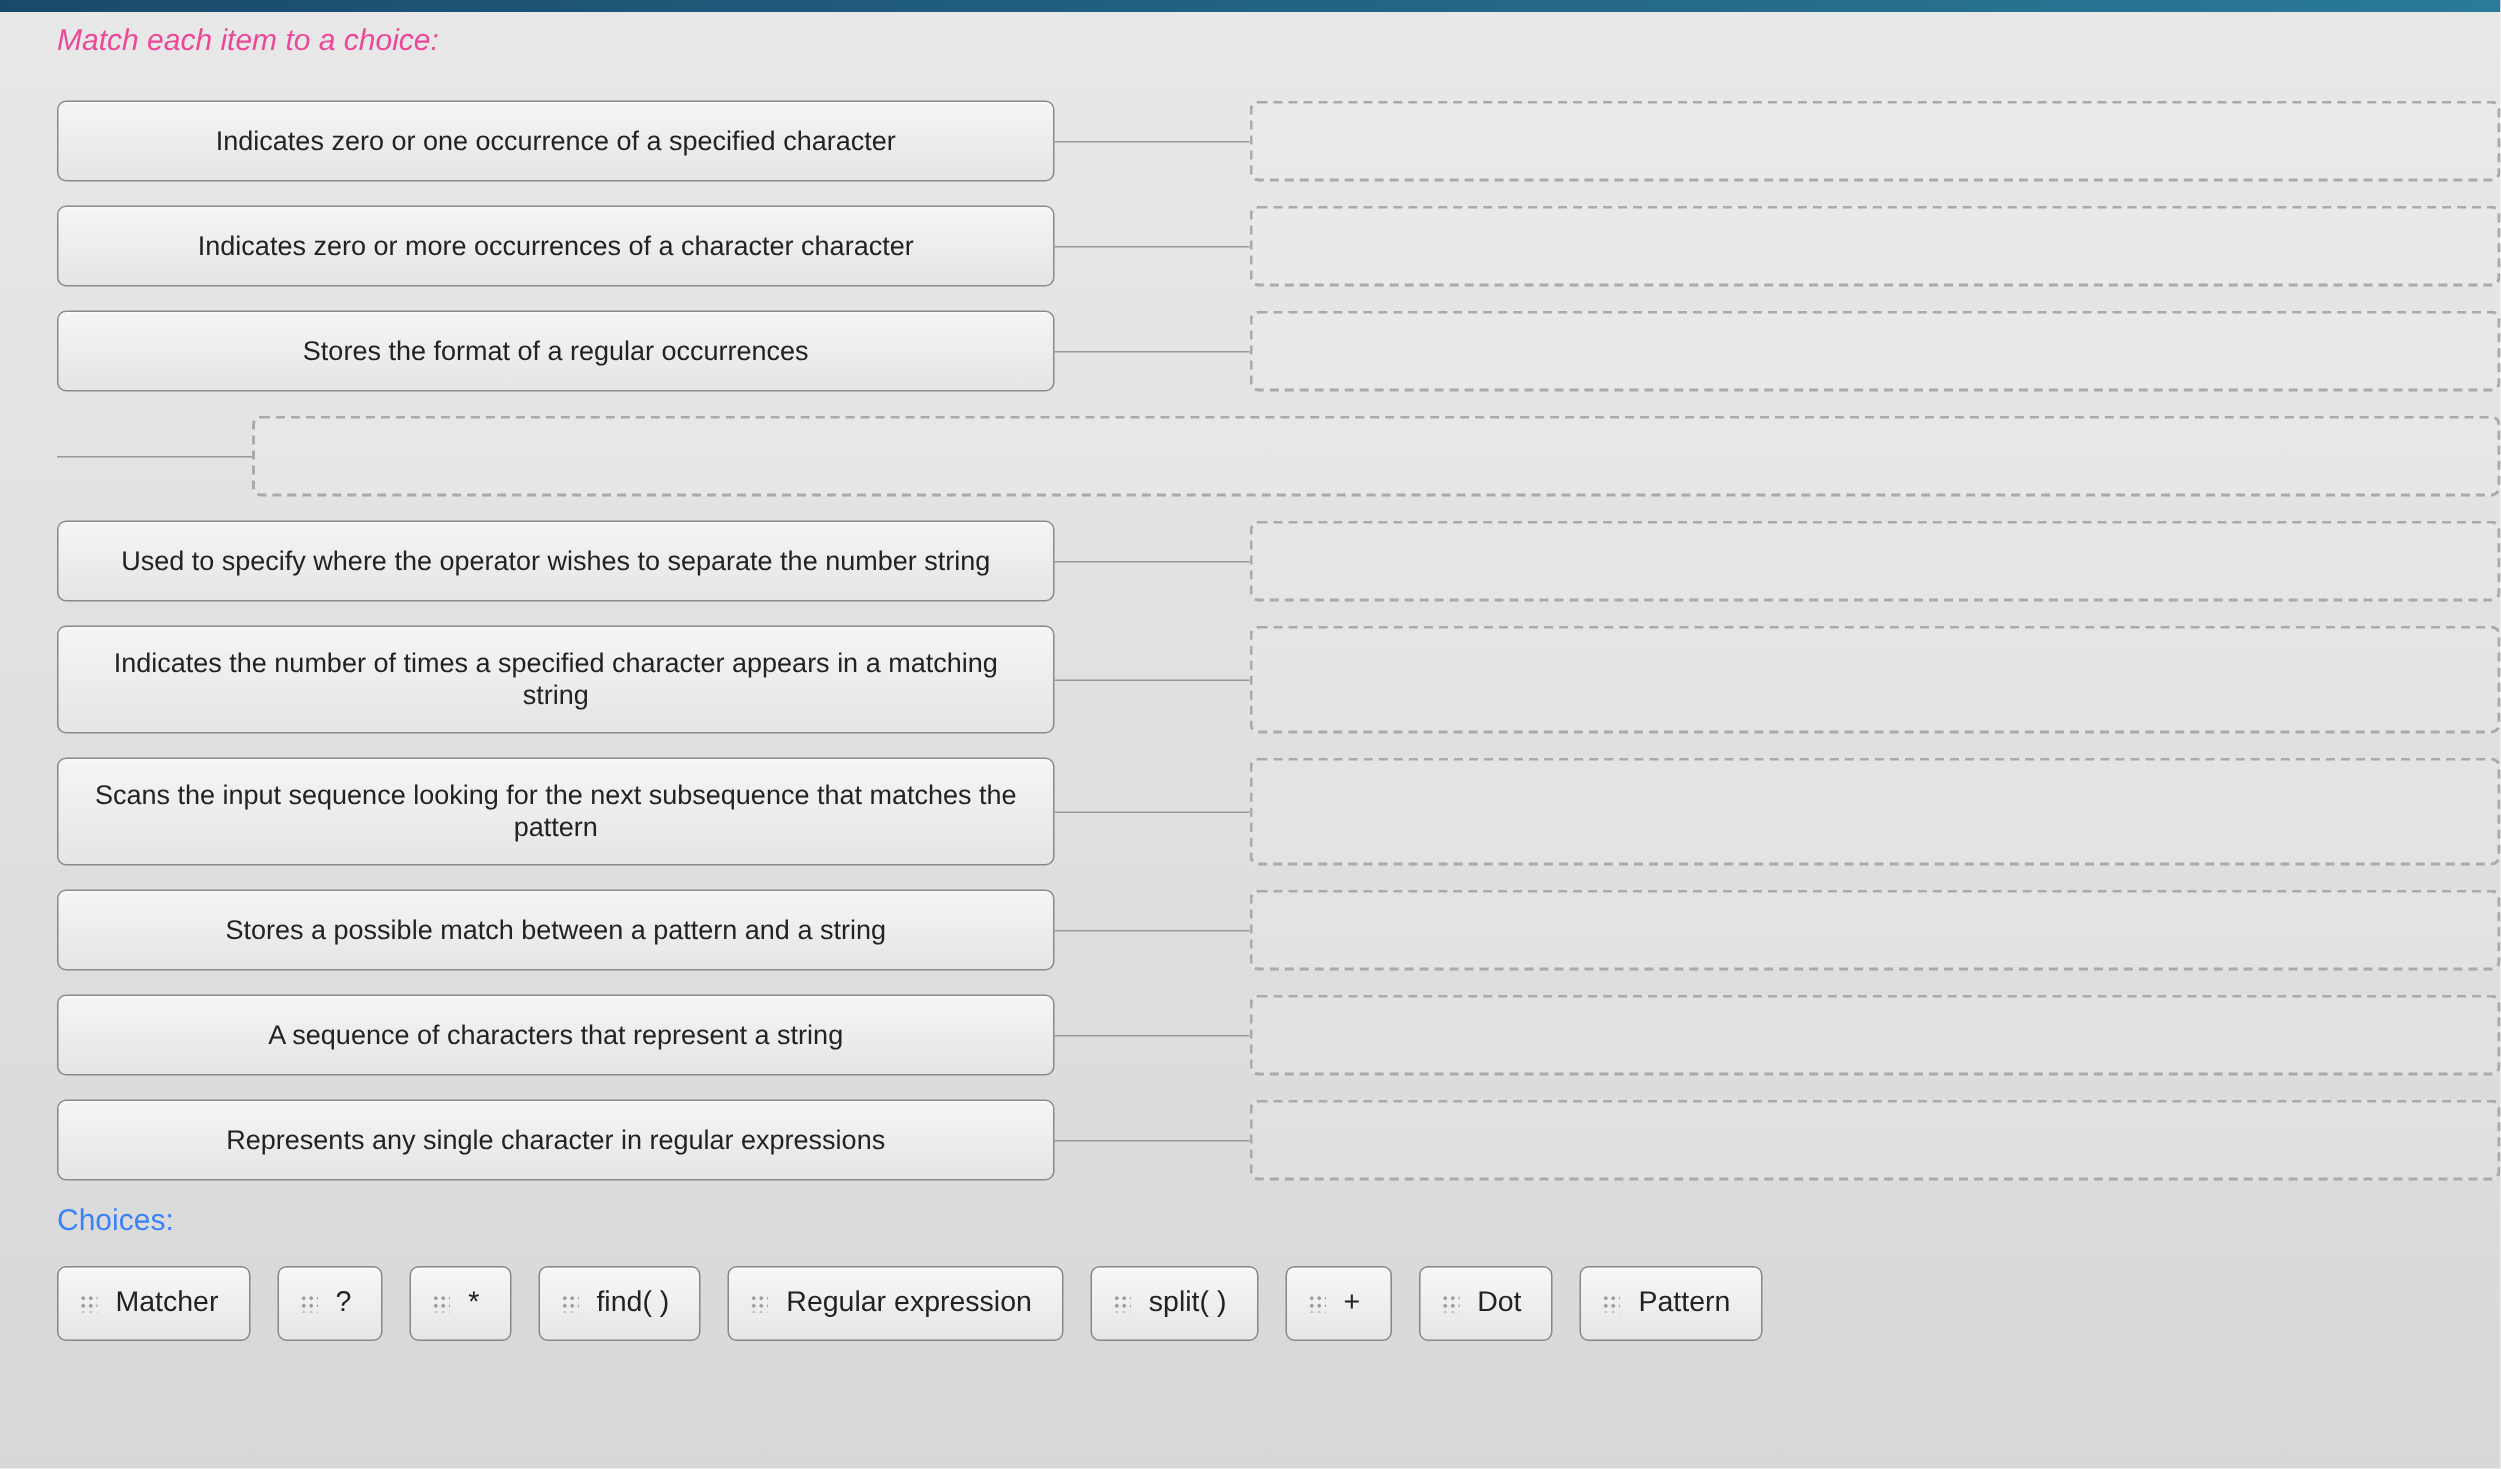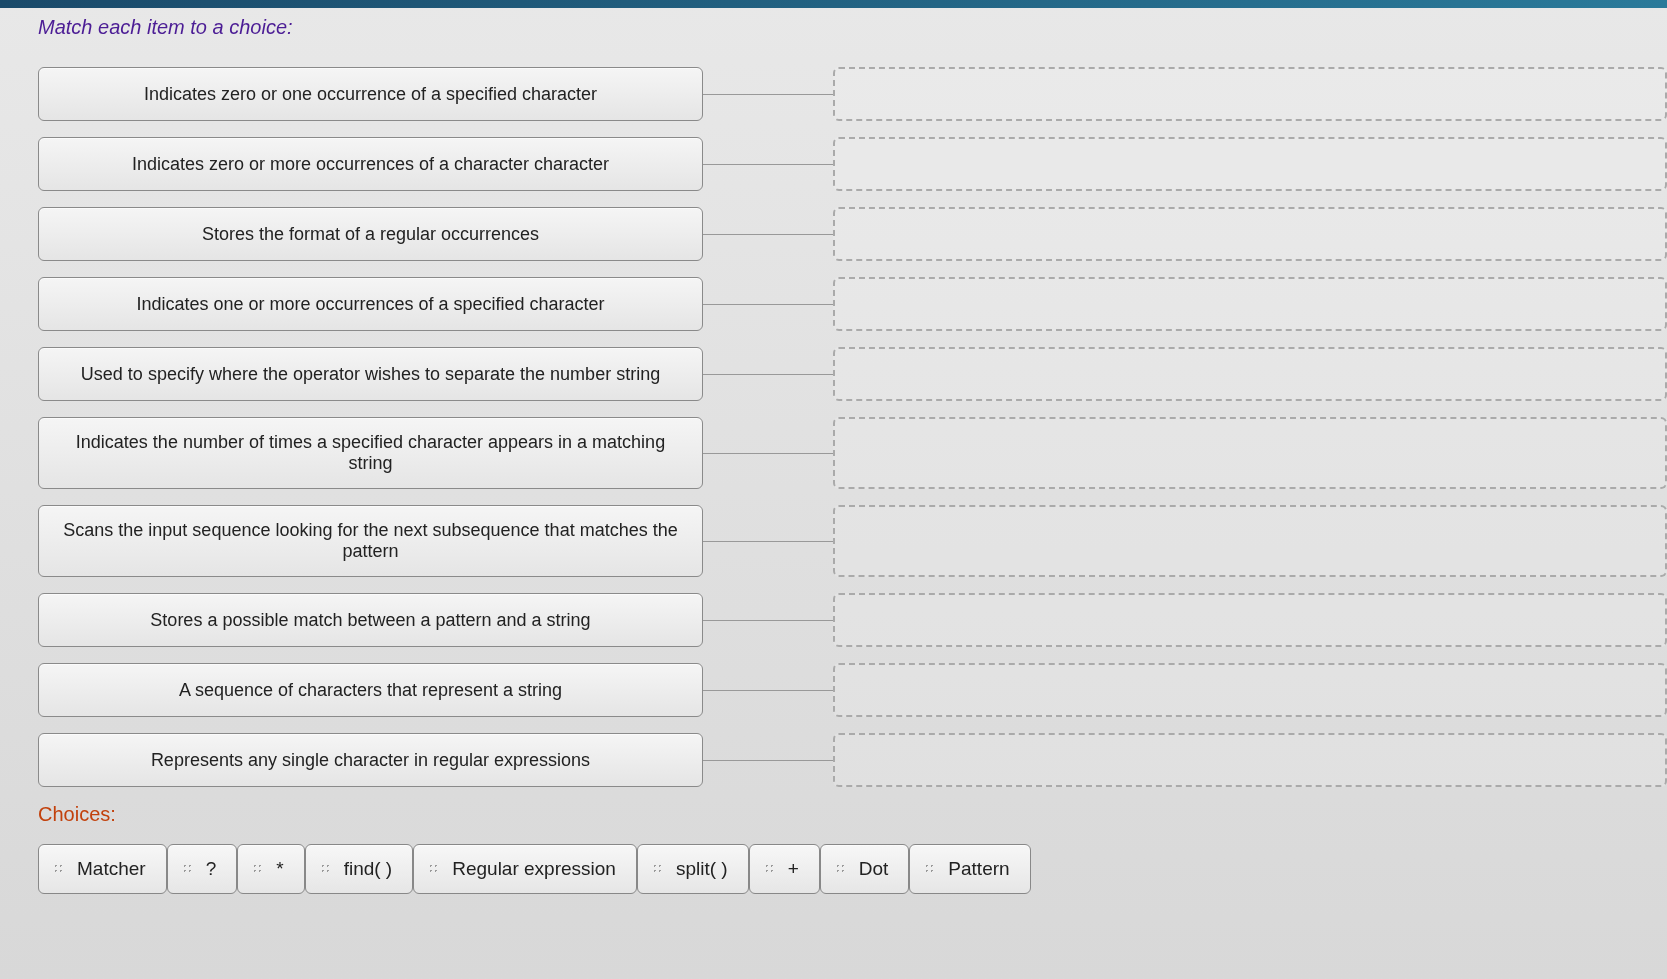--- a/index.html
+++ b/index.html
@@ -16,21 +16,21 @@
       background: linear-gradient(to right, #1a4a6a, #2a7a9a);
       width: 100%;
     }
     .container {
       padding: 8px 0 0 38px;
       position: relative;
     }
     .instruction {
       font-style: italic;
       font-size: 20px;
-      color: #4c1d95;
+      color: #ec4899;
       margin-bottom: 28px;
     }
     .rows-wrap {
       position: relative;
     }
     .match-row {
       display: flex;
       align-items: center;
       margin-bottom: 16px;
       height: 54px;
@@ -63,26 +63,26 @@
       height: 100%;
       margin-right: 0;
       border: 2px dashed #aaa;
       border-radius: 6px;
       background: rgba(255,255,255,0.15);
       min-width: 600px;
     }
     .choices-label {
       margin-top: 0;
       font-size: 20px;
-      color: #c2410c;
+      color: #3b82f6;
       margin-bottom: 18px;
     }
     .choices-row {
       display: flex;
-      gap: 0;
+      gap: 18px;
       align-items: flex-end;
     }
     .choice-chip {
       border: 1px solid #888;
       border-radius: 6px;
       background: linear-gradient(to bottom, #f7f7f7, #e6e6e6);
       padding: 0 20px 0 14px;
       height: 50px;
       display: flex;
       align-items: center;
@@ -137,23 +137,20 @@
 
     <div class="match-row">
       <div class="item-box">
           <span>Stores the format of a regular occurrences</span>
         </div>
       <div class="connector"></div>
       <div class="drop-zone"></div>
     </div>
 
     <div class="match-row">
-      <div class="item-box">
-          <span>Indicates one or more occurrences of a specified character</span>
-        </div>
       <div class="connector"></div>
       <div class="drop-zone"></div>
     </div>
 
     <div class="match-row">
       <div class="item-box">
           <span>Used to specify where the operator wishes to separate the number string</span>
         </div>
       <div class="connector"></div>
       <div class="drop-zone"></div>

